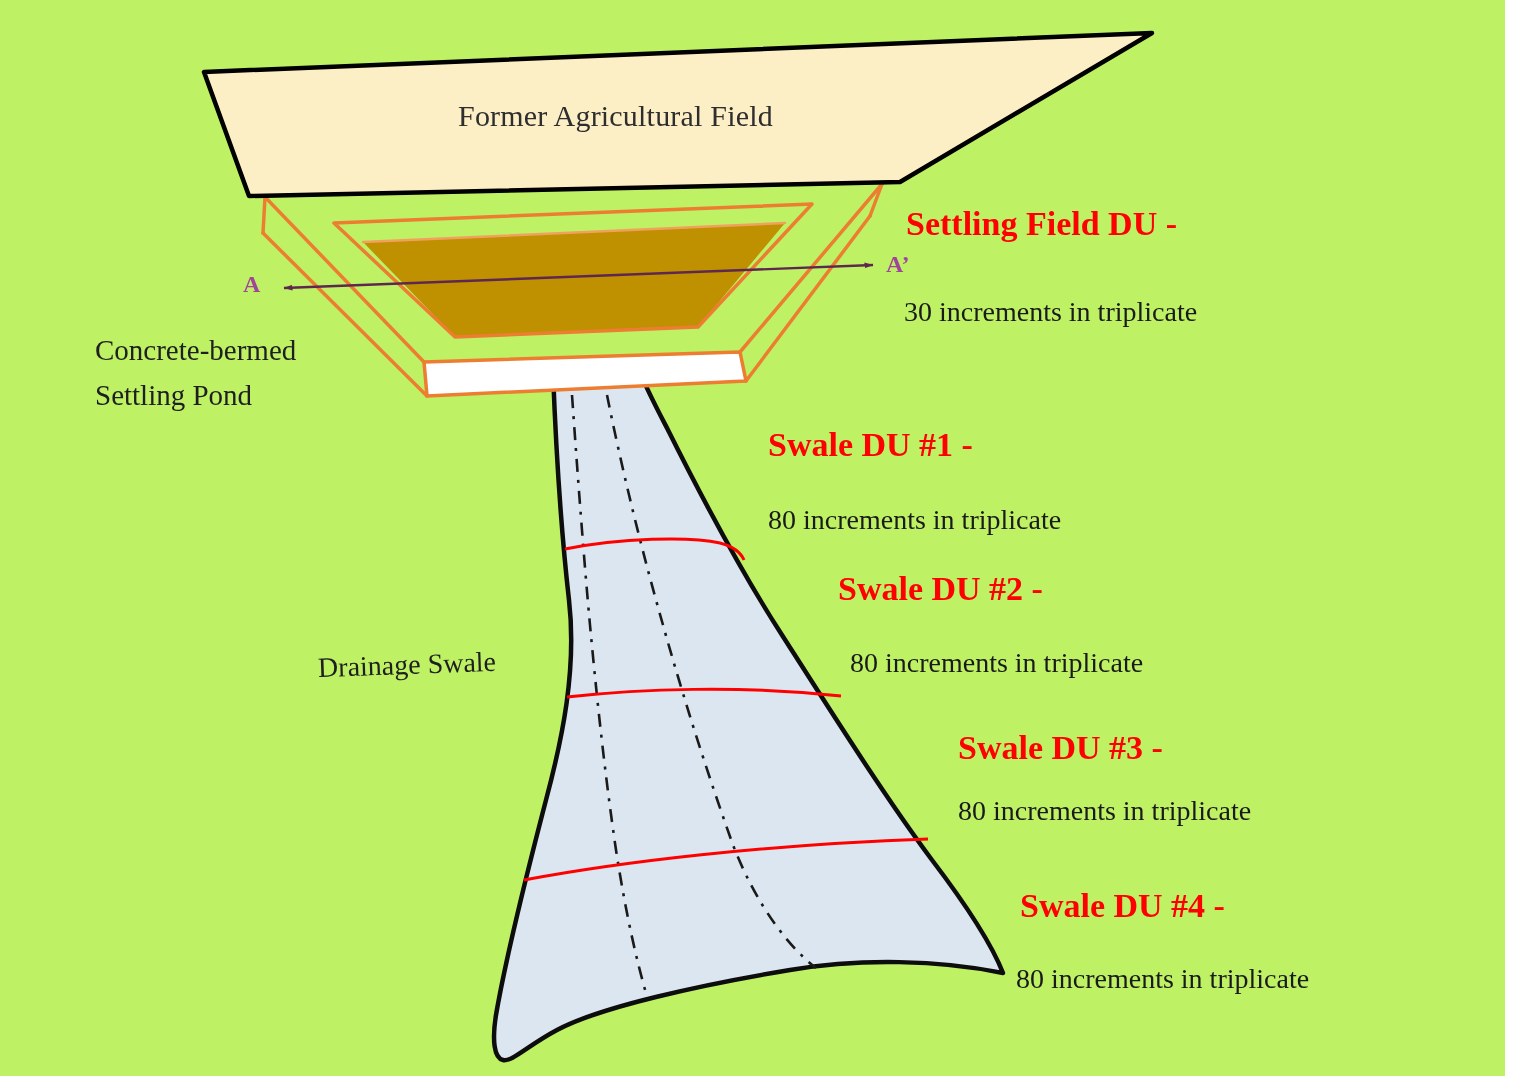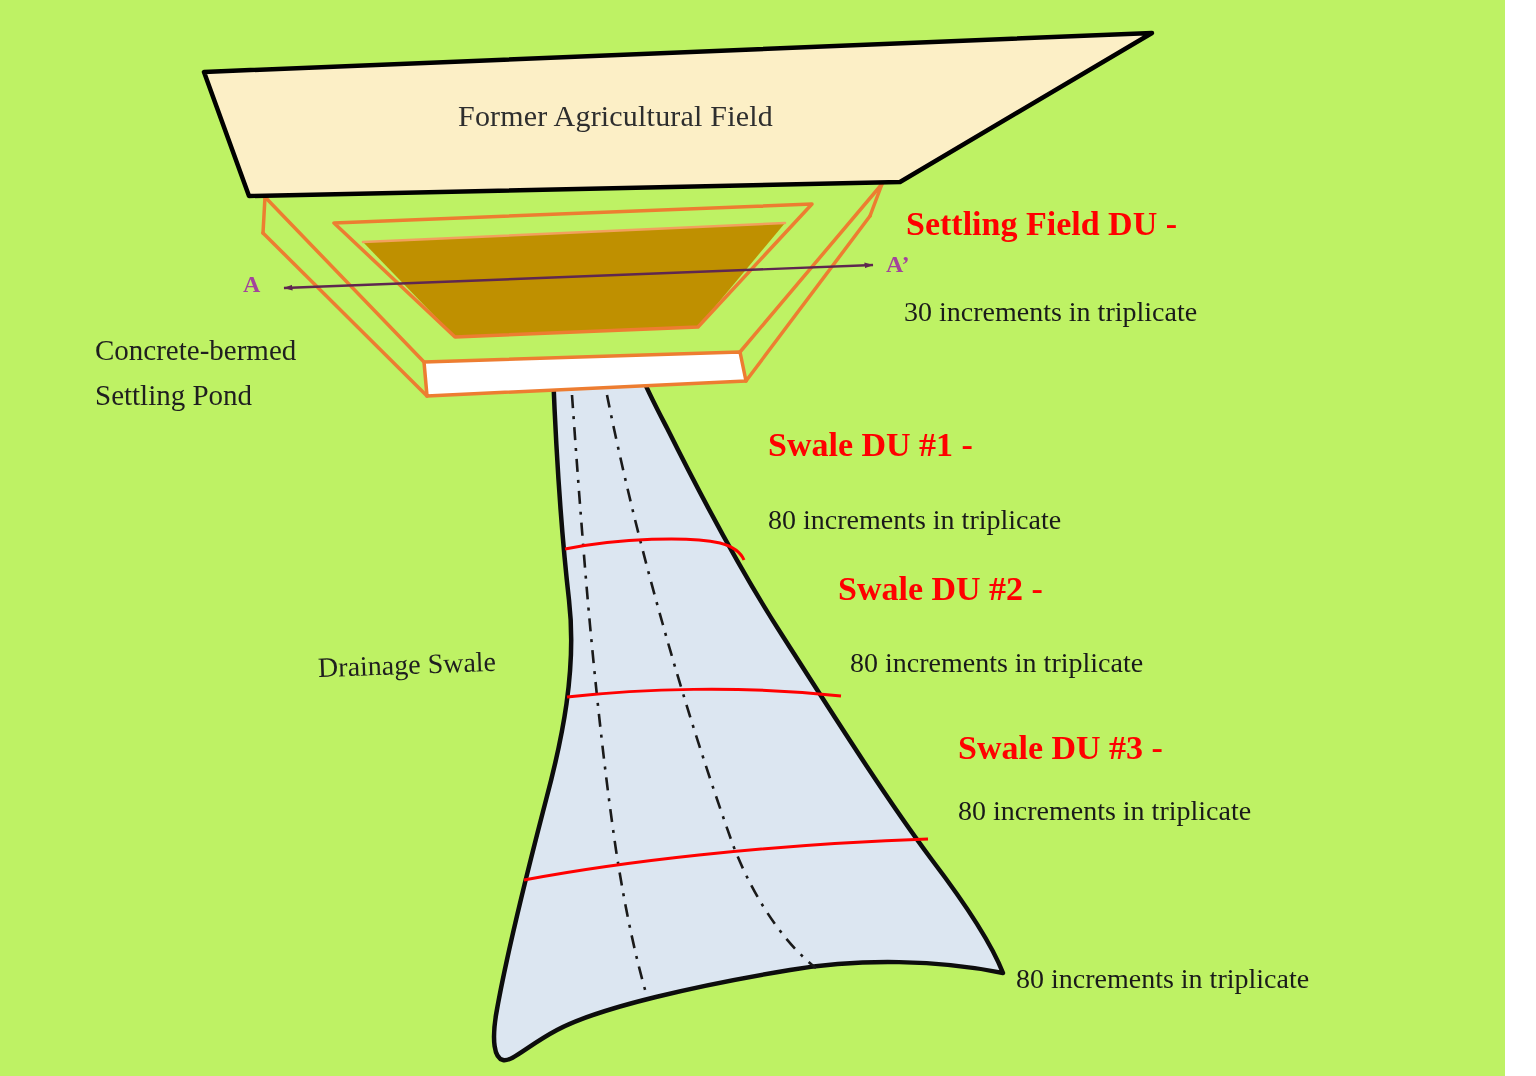--- a/index.html
+++ b/index.html
@@ -143,15 +143,16 @@
 
   <div class="label du-title du1-title">Swale DU #1 -</div>
   <div class="label du-sub du1-sub">80 increments in triplicate</div>
 
   <div class="label du-title du2-title">Swale DU #2 -</div>
   <div class="label du-sub du2-sub">80 increments in triplicate</div>
 
   <div class="label du-title du3-title">Swale DU #3 -</div>
   <div class="label du-sub du3-sub">80 increments in triplicate</div>
 
+  <div class="label du-title du4-title">Swale DU #4 -</div>
   <div class="label du-sub du4-sub">80 increments in triplicate</div>
 
 </div>
 
 </body></html>

